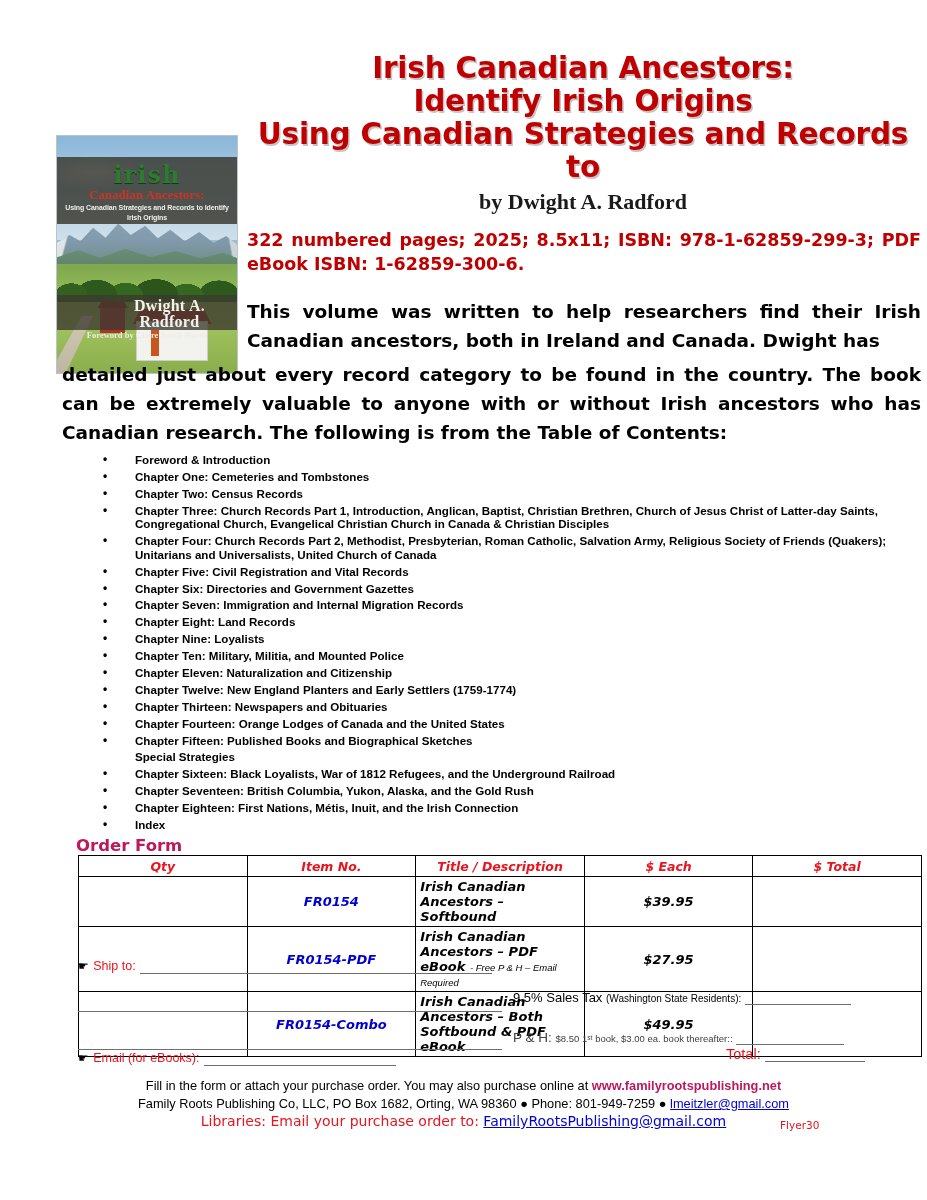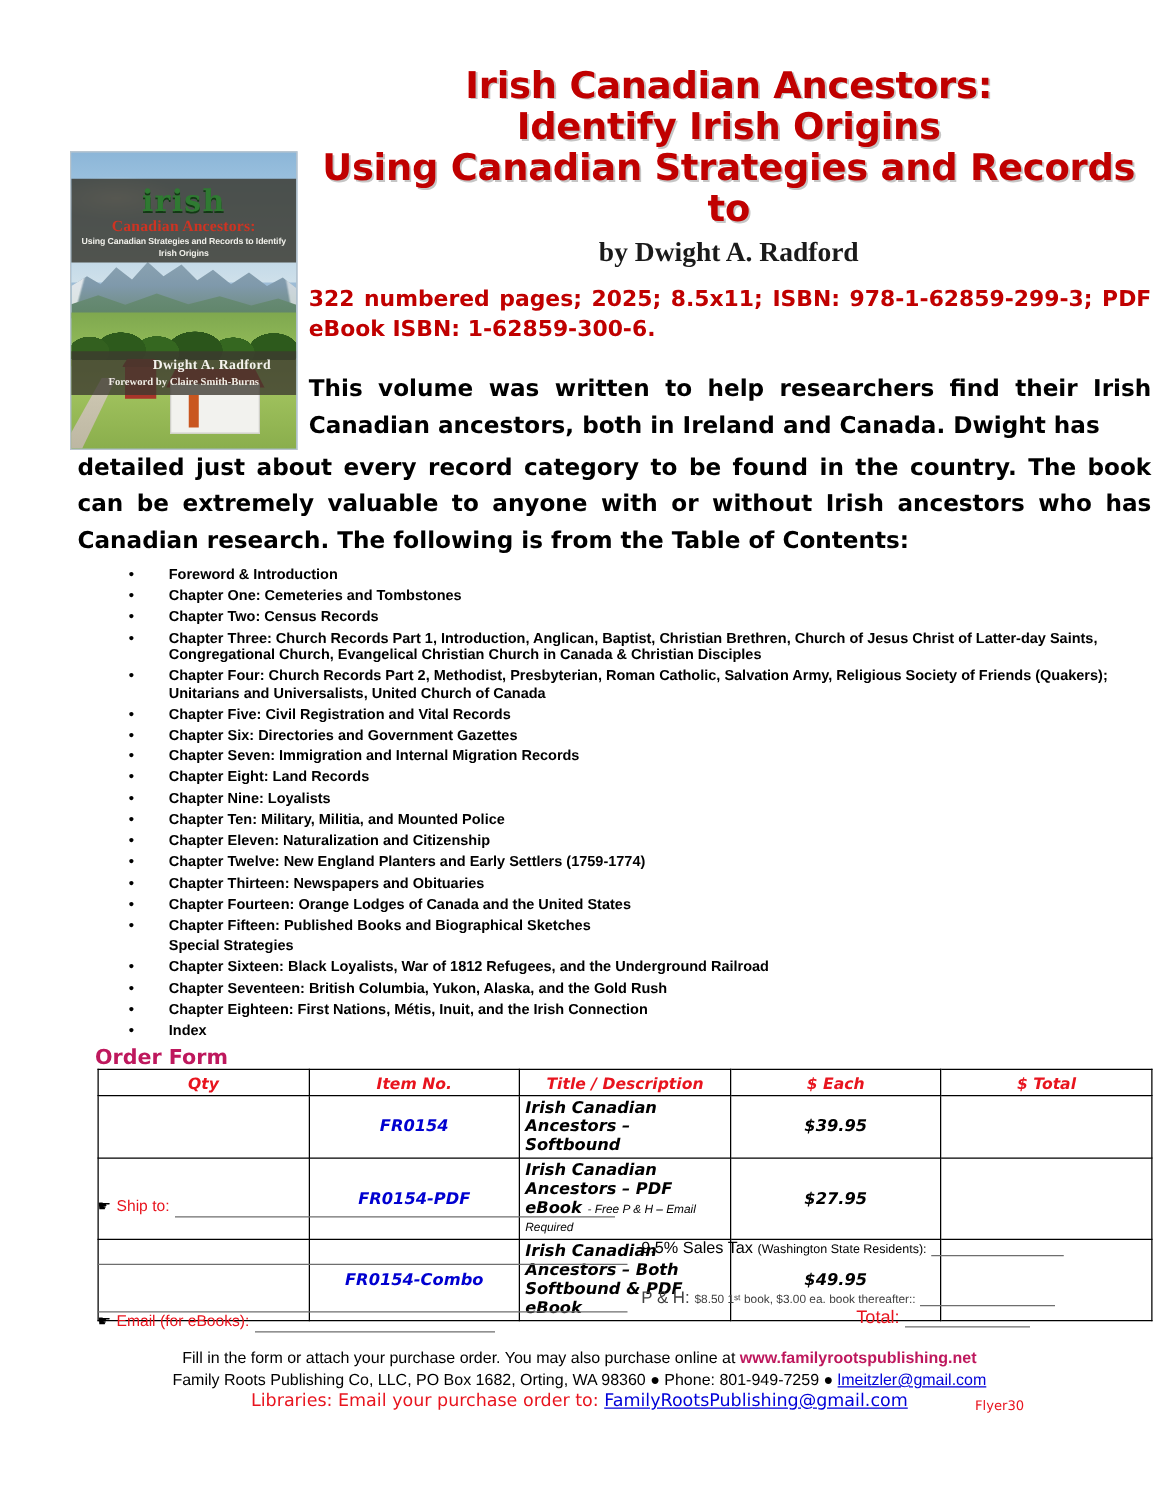--- a/index.html
+++ b/index.html
@@ -47,21 +47,21 @@
     font-size: 22px;
     line-height: 27px;
     color: #1a1a1a;
     margin-top: 4px;
   }
 
   
   .cover {
     position: absolute;
     left: 56px;
-    top: 121px;
+    top: 135px;
     width: 182px;
     height: 239px;
     border: 1px solid #b9c4cc;
     box-sizing: border-box;
     overflow: hidden;
     background: #9dbcd6;
   }
   .cover-sky {
     position: absolute; left:0; top:0; width:100%; height: 44%;
     background: linear-gradient(#8cb6d8 0%, #a9cbe4 45%, #cfe0ea 100%);
@@ -164,21 +164,21 @@
     letter-spacing: -.1px;
     padding: 0 4px;
   }
   .cover-authband {
     position:absolute; left:0; top:67%; width:100%; height:15%;
     background: rgba(60,56,48,0.78);
     text-align:center;
   }
   .cover-author {
     font-family:"Liberation Serif", serif;
-    font-weight:bold; font-size:11px; line-height:16px;
+    font-weight:bold; font-size:16px; line-height:16px;
     color:#f4f2ec; margin-top:3px; letter-spacing:.3px;margin-left:45px;
   }
   .cover-fore {
     font-family:"Liberation Serif", serif;
     font-weight:bold; font-size:8.5px; line-height:11px; color:#efece4;
   }
 
   
   .isbn {
     position: absolute;
@@ -310,21 +310,21 @@
     position:absolute; left:513px; top:44px;
     font-family:"Liberation Sans", sans-serif; font-size:13px; color:#000;
   }
   .tax .paren { font-size:10px; }
   .ph {
     position:absolute; left:513px; top:84px;
     font-family:"Liberation Sans", sans-serif; font-size:13.5px; color:#404040;
   }
   .ph .small { font-size:9.5px; }
   .total {
-    position:absolute; left:685px; top:100px;
+    position:absolute; left:726px; top:100px;
     font-family:"Liberation Sans", sans-serif; font-size:14.5px; color:#E8141E;
   }
 
   
   .footer {
     position:absolute; left:0; top:1077px; width:927px; text-align:center;
     font-family:"Liberation Sans", sans-serif; font-size:12.8px; line-height:18px; color:#000;
   }
   .footer a, .footer .link {
     color:#be185d; font-weight:bold;

